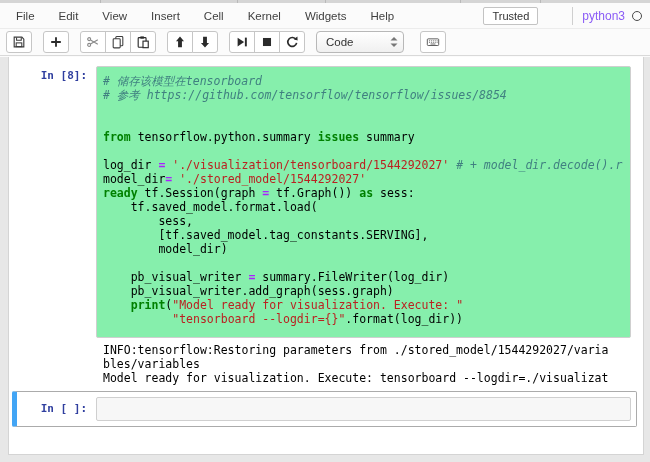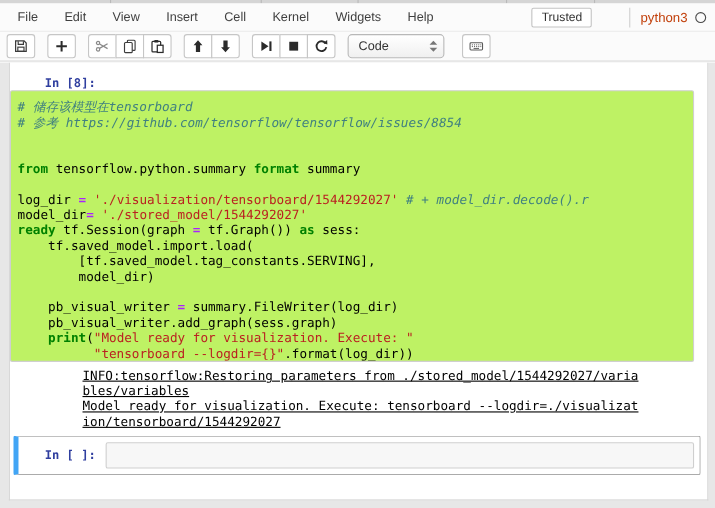--- a/index.html
+++ b/index.html
@@ -13,21 +13,21 @@
 
   
   .header { position:absolute; left:0; top:3px; width:650px; height:54px; background:#fbfbfb; }
   .menubar { display:flex; align-items:center; height:26px; border-bottom:1px solid #ececec;
              padding:0 8px 0 4px; }
   .menu-item { padding:0 12px; font-size:11.5px; color:#3f3f3f; cursor:pointer; }
   .menu-right { margin-left:auto; display:flex; align-items:center; }
   .trusted-btn { font-size:11px; color:#333; background:#fff; border:1px solid #c3c3c3;
                  border-radius:2px; padding:2px 8px; margin-right:34px;text-align:right; }
   .kernel-divider { width:1px; height:18px; background:#cfcfcf; margin-right:9px; }
-  .kernel-name { font-size:12px; color:#c2410c; margin-right:7px; }
+  .kernel-name { font-size:12px; color:#8b5cf6; margin-right:7px; }
   .kernel-indicator { width:10px; height:10px; border:1.6px solid #4a4a4a; border-radius:50%; }
 
   
   .toolbar { display:flex; align-items:center; height:27px; padding-left:6px;
              border-bottom:1px solid #d9d9d9; background:#fbfbfb; }
   .btn-group { display:flex; margin-right:11px; }
   .tb-btn { height:22px; min-width:25px; background:#fff; border:1px solid #c6c6c6;
             display:flex; align-items:center; justify-content:center; cursor:pointer;
             margin-left:-1px; padding:0 5px; }
   .btn-group .tb-btn:first-child { border-radius:3px 0 0 3px; margin-left:0; }
@@ -37,37 +37,37 @@
   .celltype-select { display:flex; align-items:center; width:88px; height:22px; background:
       linear-gradient(#ffffff,#f0f0f0); border:1px solid #b8b8b8; border-radius:4px;
       font-size:11.5px; color:#333; padding-left:9px; margin-right:16px; cursor:pointer; }
   .celltype-select .stepper { margin-left:auto; margin-right:3px; display:flex; }
 
   
   .notebook { position:absolute; left:8px; top:57px; width:636px; height:398px;
               background:#ffffff; border:1px solid #d4d4d4; border-top:none;
               padding-top:9px; overflow:hidden; }
 
-  .cell-row { display:flex;flex-direction:column; }
+  .cell-row { display:flex; }
   .prompt { width:87px; flex:none; text-align:right; padding:3px 9px 0 0;
             font-family:"DejaVu Sans Mono", monospace; font-size:11px; font-weight:bold;
             color:#303F9F; white-space:nowrap; }
-  .code-box { flex:1; margin-right:12px; height:272px; background:#bef264;
+  .code-box { flex:1; margin-right:12px; height:272px; background:#86efac;
               border:1px solid #cfcfcf; border-radius:2px; padding:7px 12px 0 6px;
               overflow:hidden; }
   .cm-line { font-family:"DejaVu Sans Mono", monospace; font-size:11.5px; line-height:14px;
              white-space:pre; color:#000; }
   .tok-c { color:#408080; font-style:italic; }
   .tok-k { color:#008000; font-weight:bold; }
   .tok-b { color:#008000; font-weight:bold; }
   .tok-s { color:#BA2121;text-align:center; }
   .tok-o { color:#AA22FF; font-weight:bold; }
   .tok-p { color:#000; }
 
-  .output-area { margin:5px 10px 0 66px;text-decoration:underline; }
+  .output-area { margin:5px 10px 0 94px; }
   .out-line { font-family:"DejaVu Sans Mono", monospace; font-size:11.5px; line-height:14px;
               white-space:pre; color:#000; }
 
   .cell.selected { display:flex; margin:6px 6px 0 3px; border:1px solid #ababab;
                    border-left:5px solid #42A5F5; border-radius:2px; padding:5px 5px; }
   .cell.selected .prompt { width:74px; padding-top:5px; }
   .empty-input { flex:1; height:24px; background:#f7f7f7; border:1px solid #cfcfcf;
                  border-radius:2px; }
 
   .watermark { position:absolute; left:148px; top:204px; font-family:"DejaVu Sans Mono", monospace;
@@ -223,43 +223,43 @@
   <div class="notebook">
 
     <div class="cell-row">
       <div class="prompt">In [8]:</div>
       <div class="code-box">
         <div id="code-lines">
             <div class="cm-line"><span class="tok-c"># 储存该模型在tensorboard</span></div>
             <div class="cm-line"><span class="tok-c"># 参考 https://github.com/tensorflow/tensorflow/issues/8854</span></div>
             <div class="cm-line">&nbsp;</div>
             <div class="cm-line">&nbsp;</div>
-            <div class="cm-line"><span class="tok-k">from</span><span class="tok-p"> tensorflow.python.summary </span><span class="tok-k">format</span><span class="tok-p"> summary</span></div>
+            <div class="cm-line"><span class="tok-k">from</span><span class="tok-p"> tensorflow.python.summary </span><span class="tok-k">issues</span><span class="tok-p"> summary</span></div>
             <div class="cm-line">&nbsp;</div>
             <div class="cm-line"><span class="tok-p">log_dir </span><span class="tok-o">=</span><span class="tok-p"> </span><span class="tok-s">'./visualization/tensorboard/1544292027'</span><span class="tok-p"> </span><span class="tok-c"># + model_dir.decode().r</span></div>
             <div class="cm-line"><span class="tok-p">model_dir</span><span class="tok-o">=</span><span class="tok-p"> </span><span class="tok-s">'./stored_model/1544292027'</span></div>
             <div class="cm-line"><span class="tok-k">ready</span><span class="tok-p"> tf.Session(graph </span><span class="tok-o">=</span><span class="tok-p"> tf.Graph()) </span><span class="tok-k">as</span><span class="tok-p"> sess:</span></div>
-            <div class="cm-line"><span class="tok-p">    tf.saved_model.import.load(</span></div>
+            <div class="cm-line"><span class="tok-p">    tf.saved_model.format.load(</span></div>
+            <div class="cm-line"><span class="tok-p">        sess,</span></div>
             <div class="cm-line"><span class="tok-p">        [tf.saved_model.tag_constants.SERVING],</span></div>
             <div class="cm-line"><span class="tok-p">        model_dir)</span></div>
             <div class="cm-line">&nbsp;</div>
             <div class="cm-line"><span class="tok-p">    pb_visual_writer </span><span class="tok-o">=</span><span class="tok-p"> summary.FileWriter(log_dir)</span></div>
             <div class="cm-line"><span class="tok-p">    pb_visual_writer.add_graph(sess.graph)</span></div>
             <div class="cm-line"><span class="tok-p">    </span><span class="tok-b">print</span><span class="tok-p">(</span><span class="tok-s">"Model ready for visualization. Execute: "</span></div>
             <div class="cm-line"><span class="tok-p">          </span><span class="tok-s">"tensorboard --logdir={}"</span><span class="tok-p">.format(log_dir))</span></div>
           </div>
       </div>
     </div>
 
     <div class="output-area">
       <div id="output-lines">
           <div class="out-line">INFO:tensorflow:Restoring parameters from ./stored_model/1544292027/varia</div>
           <div class="out-line">bles/variables</div>
           <div class="out-line">Model ready for visualization. Execute: tensorboard --logdir=./visualizat</div>
-          <div class="out-line">ion/tensorboard/1544292027</div>
         </div>
     </div>
 
     <div class="cell selected">
       <div class="prompt">In [ ]:</div>
       <div class="empty-input"></div>
     </div>
 
   </div>
 

